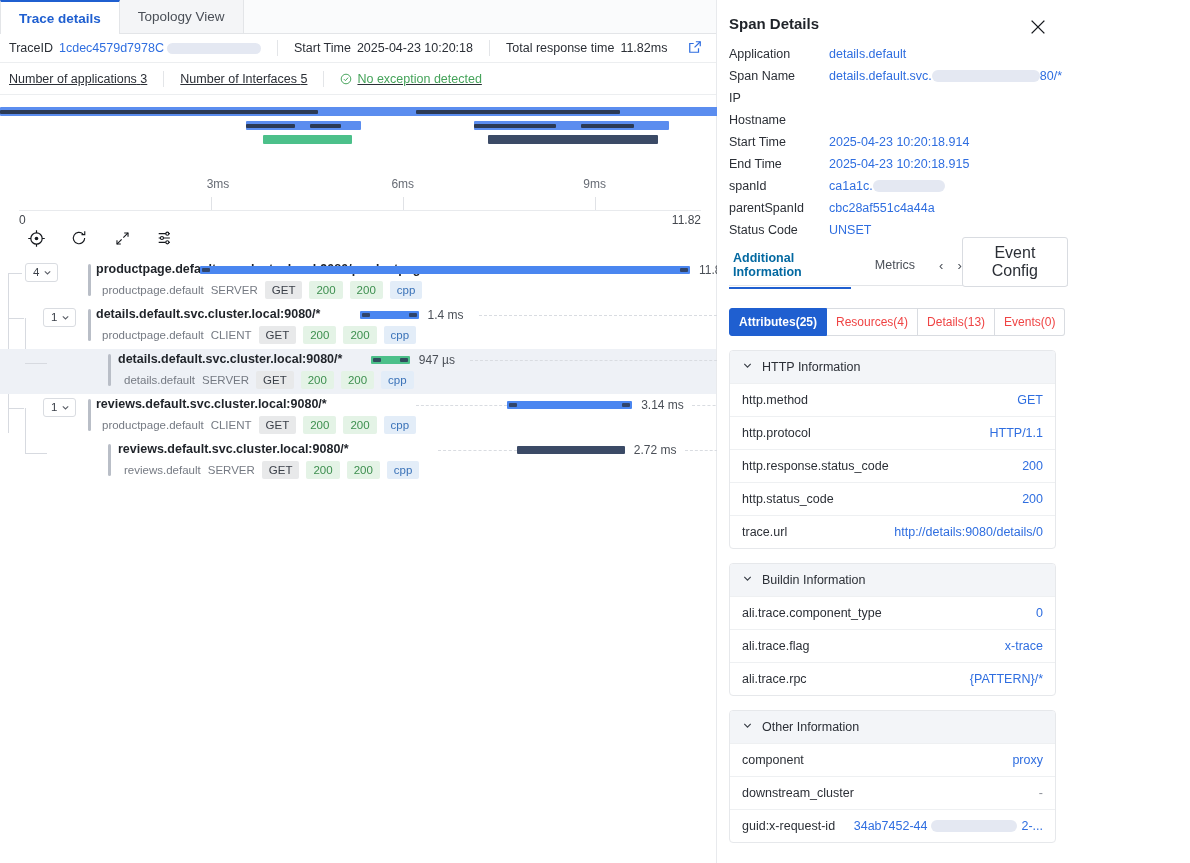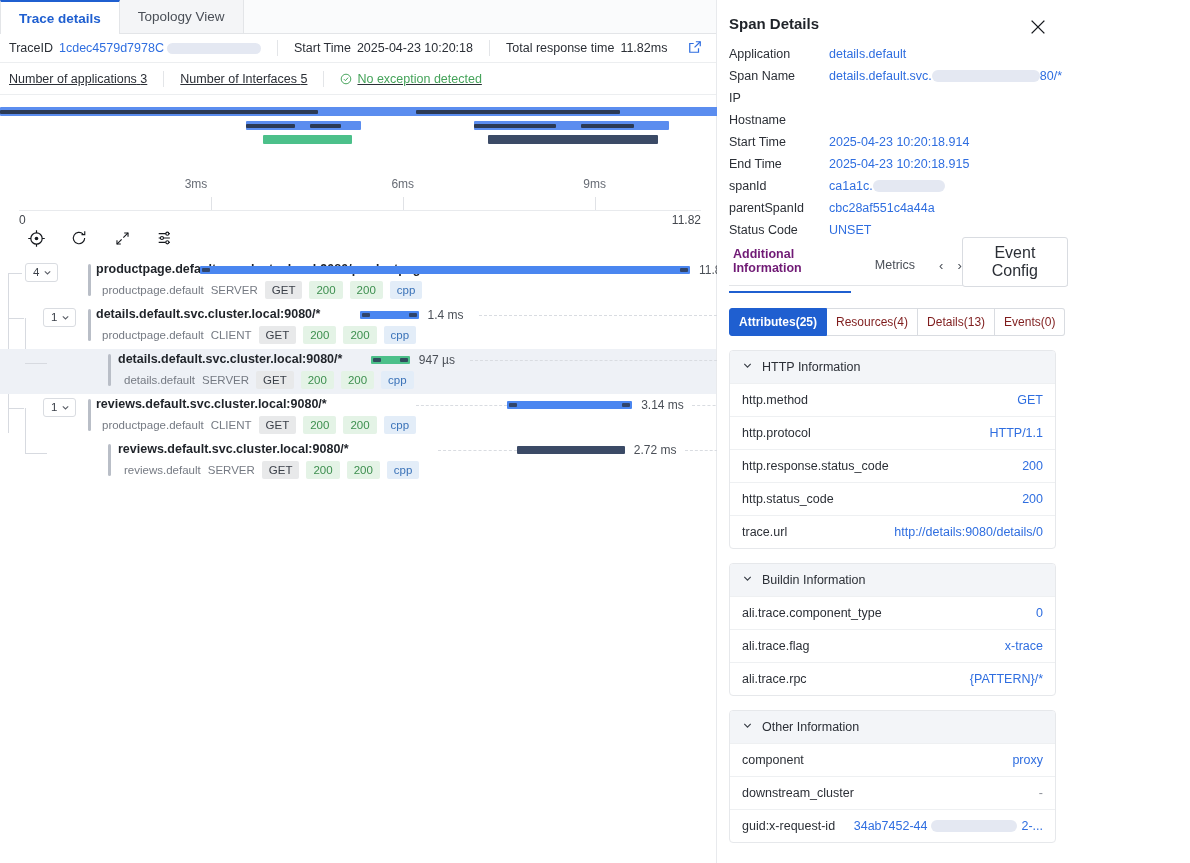--- a/index.html
+++ b/index.html
@@ -78,28 +78,28 @@
   .sd-title { font-size:15px; font-weight:bold; color:#1f2329; }
   .close-x { cursor:pointer; color:#1f2329; margin-right:14px; margin-top:2px;}
   .kv { display:flex; font-size:12.5px; padding:3.5px 0 3.5px 12px; align-items:center; min-height:22px;}
   .kv .k { width:100px; color:#2b2f36; flex:none; }
   .kv .v { color:#2f6ee0; display:flex; align-items:center; }
   .kv .v.plain { color:#2b2f36; }
   .blur2 { display:inline-block; height:12px; border-radius:6px; background:#e4e8f2; }
 
   .subtabs { margin:12px 12px 0 12px; display:flex; align-items:center; border-bottom:1px solid #e3e5e8; height:33px; }
   .subtab { font-size:12.5px; color:#4a4f57; padding:0 4px 9px 4px; margin-right:20px; cursor:pointer; }
-  .subtab.active { color:#701a75; font-weight:bold; border-bottom:2px solid #1f5fd0; margin-bottom:-1px; padding-bottom:16px; }
+  .subtab.active { color:#0369a1; font-weight:bold; border-bottom:2px solid #1f5fd0; margin-bottom:-1px; padding-bottom:8px; }
   .arrows { display:flex; gap:14px; color:#4a4f57; padding-bottom:8px; }
   .arrows span { cursor:pointer; font-size:13px; }
   .evtcfg { margin-left:auto; margin-bottom:14px; border:1px solid #d9dce1; border-radius:3px; background:#fff;
             font-size:16px; color:#2b2f36; padding:6px 13px; cursor:pointer; }
 
   .pills { display:flex; margin:22px 12px 0 12px; }
-  .pill { font-size:12px; padding:6px 9px; border:1px solid #d9dce1; border-left:none; background:#fff; color:#7f1d1d; cursor:pointer; }
+  .pill { font-size:12px; padding:6px 9px; border:1px solid #d9dce1; border-left:none; background:#fff; color:#ef4444; cursor:pointer; }
   .pill:first-child { border-left:1px solid #1f5fd0; border-radius:3px 0 0 3px; }
   .pill:last-child { border-radius:0 3px 3px 0; }
   .pill.active { background:#1f5fd0; border-color:#1f5fd0; color:#fff; font-weight:bold; }
 
   .card { margin:14px 24px 0 12px; border:1px solid #e6e8eb; border-radius:4px; overflow:hidden; background:#fff; }
   .card-h { background:#f3f5f8; font-size:12.5px; color:#2b2f36; padding:9px 12px; display:flex; align-items:center; gap:9px; cursor:pointer;}
   .arow { display:flex; justify-content:space-between; font-size:12.5px; padding:9px 12px; border-top:1px solid #eef0f2; }
   .arow:first-of-type { border-top:none; }
   .arow .ak { color:#2b2f36; }
   .arow .av { color:#2f6ee0; text-align:right; display:flex; align-items:center; gap:2px; }
@@ -174,21 +174,21 @@
         <div class="mbar" style="left: 474.012px; width: 195.048px; top: 26px; background: rgb(91, 141, 239);">
           <div class="inner" style="background: rgb(43, 58, 85); left: 0%; width: 42%;"></div>
           <div class="inner" style="background: rgb(43, 58, 85); left: 55%; width: 27%;"></div>
         </div>
         <div class="mbar" style="left: 487.62px; width: 170.1px; top: 40px; background: rgb(59, 74, 102);"></div>
       </div>
 
     <div class="axis" id="axis">
         <div class="baseline"></div>
         <div class="tick" style="left: 191.878px;"></div>
-        <div class="tlabel" style="left: 177px;">3ms</div>
+        <div class="tlabel" style="left: 199px;">3ms</div>
         <div class="tick" style="left: 383.756px;"></div>
         <div class="tlabel" style="left: 383.756px;">6ms</div>
         <div class="tick" style="left: 575.635px;"></div>
         <div class="tlabel" style="left: 575.635px;">9ms</div>
         <div class="endlabel" style="left: 0px;">0</div>
         <div class="endlabel" style="right: 0px;">11.82</div>
       </div>
 
     <div class="icontools">
       <span class="ibtn">

